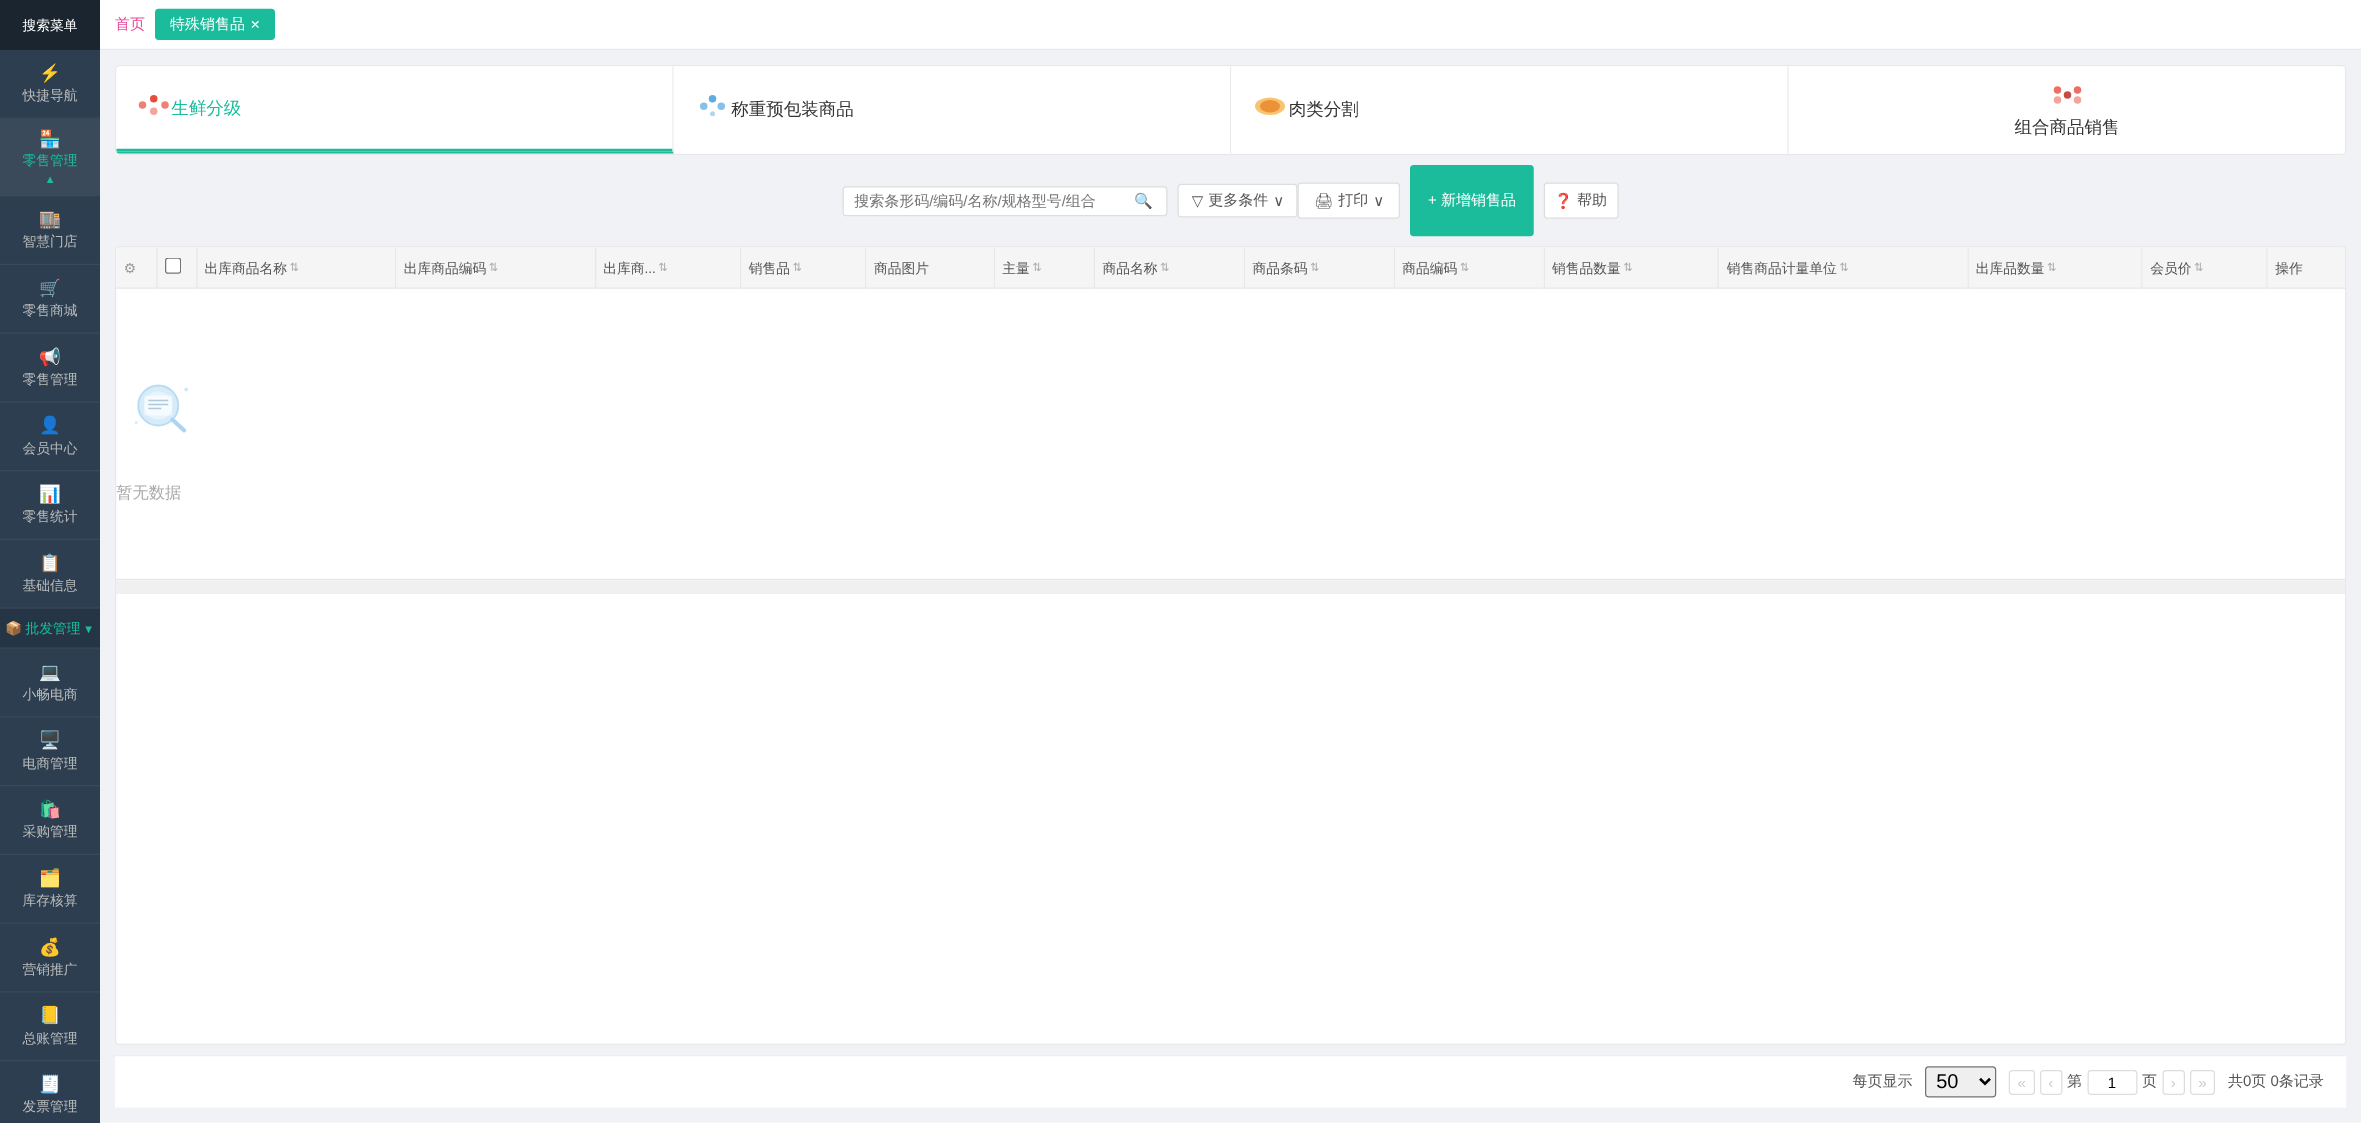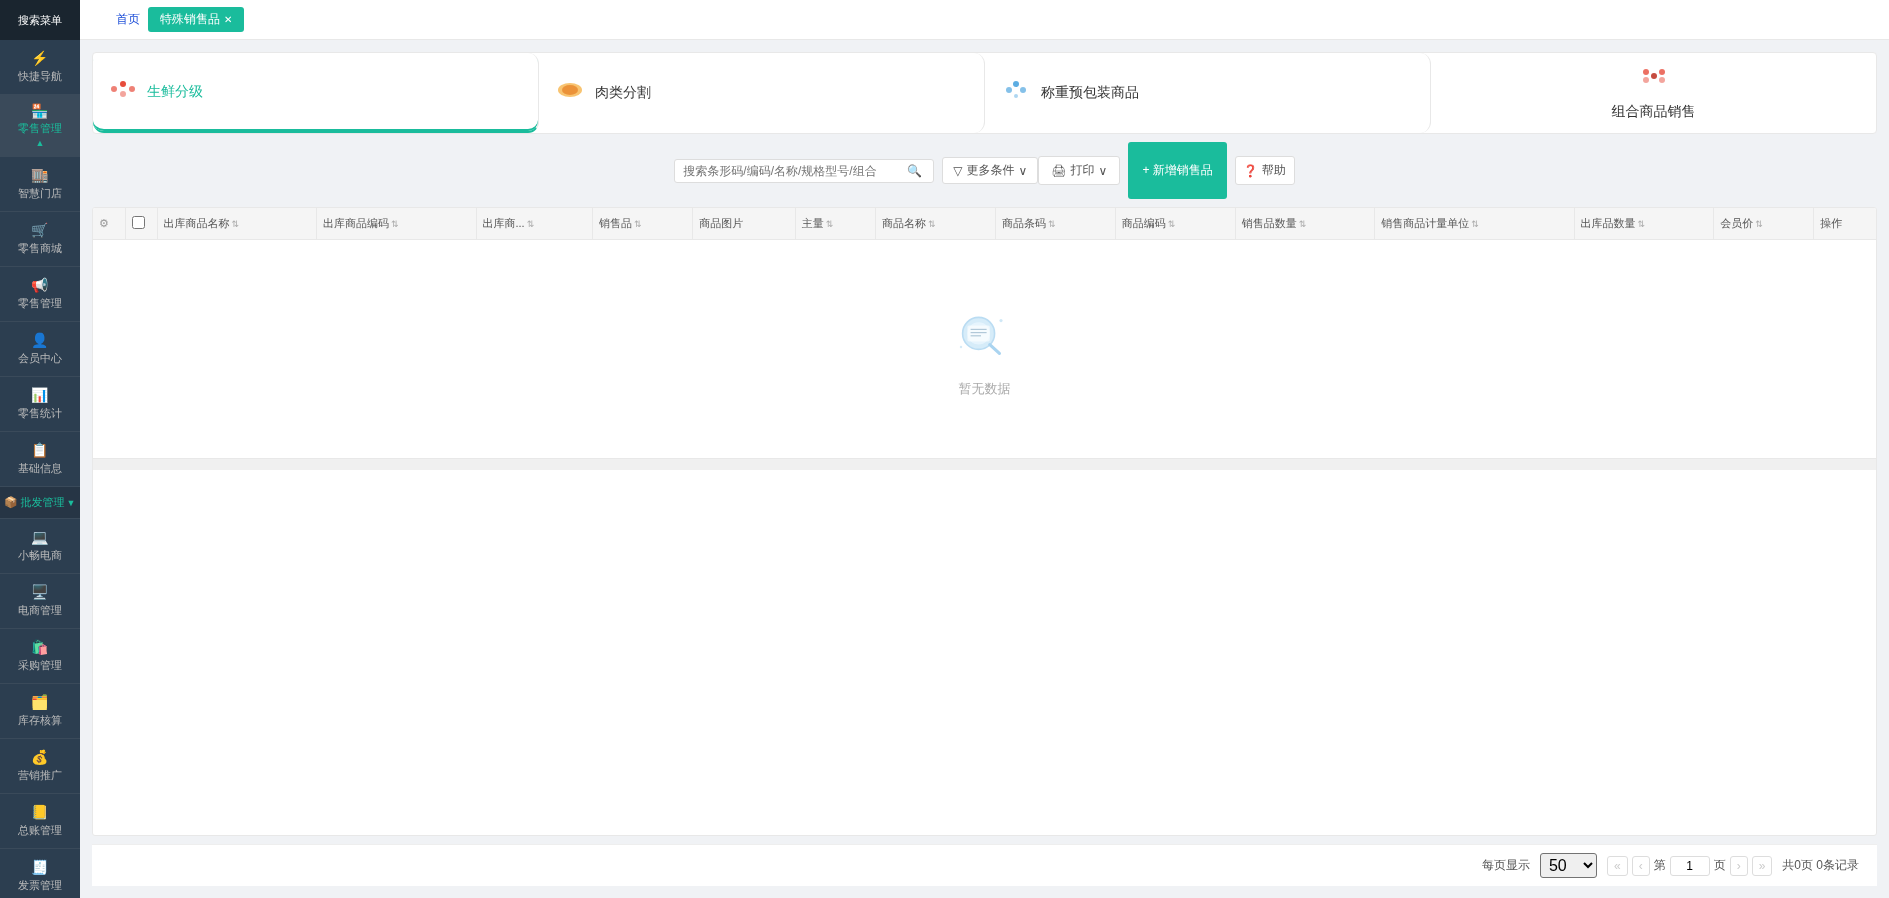--- a/index.html
+++ b/index.html
@@ -68,24 +68,23 @@
       background: #fff;
       border-bottom: 1px solid #e8e8e8;
       padding: 0 12px;
       height: 40px;
       display: flex;
       align-items: center;
       gap: 8px;
       flex-shrink: 0;
     }
     .top-bar .home-link {
-      color: #1d4ed8;
-      font-size: 12px;
-      cursor: pointer;
-      margin-left: 24px;
+      color: #ec4899;
+      font-size: 12px;
+      cursor: pointer;
     }
     .top-bar .tab-active {
       background: #1abc9c;
       color: #fff;
       padding: 4px 12px;
       border-radius: 3px;
       font-size: 12px;
       display: flex;
       align-items: center;
       gap: 4px;
@@ -114,25 +113,24 @@
       border: 1px solid #e8e8e8;
       border-radius: 4px;
       overflow: hidden;
       flex-shrink: 0;
     }
     .tab-card {
       flex: 1;
       padding: 12px 16px;
       display: flex;
       align-items: center;
-      gap: 10px;
+      gap: 0;
       cursor: pointer;
       border-right: 1px solid #e8e8e8;
       background: #fff;
-      border-radius: 11px;
     }
     .tab-card:last-child { border-right: none; flex-direction: column; }
     .tab-card.selected {
       background: #fff;
       border-bottom: 2px solid #1abc9c;
       box-shadow: inset 0 -2px 0 #1abc9c;
     }
     .tab-card.selected .card-title { color: #1abc9c; }
     .tab-card .card-icon { font-size: 22px; }
     .tab-card .card-title { font-size: 14px; color: #333; font-weight: 500; }
@@ -258,23 +256,22 @@
       cursor: pointer;
     }
     .th-sort-icon { color: #aaa; font-size: 9px; }
     .th-gear { color: #999; cursor: pointer; }
 
     
     .empty-state {
       flex: 1;
       display: flex;
       flex-direction: column;
-      align-items: center;
       justify-content: center;
-      gap: 10px;
+      gap: 24px;
       padding: 60px 0;
     }
     .empty-icon {
       width: 80px;
       height: 70px;
     }
     .empty-text {
       color: #aaa;
       font-size: 13px;
     }
@@ -442,37 +439,37 @@
             <circle cx="23" cy="11" r="3" fill="#e74c3c" opacity="0.7"></circle>
             <circle cx="14" cy="16" r="3" fill="#e74c3c" opacity="0.5"></circle>
           </svg>
         </span>
         <span class="card-title">生鲜分级</span>
       </div>
 
       <div class="tab-card">
         <span class="card-icon">
           <svg width="30" height="22" viewBox="0 0 30 22">
-            <ellipse cx="15" cy="11" rx="12" ry="7" fill="#f39c12" opacity="0.6"></ellipse>
-            <ellipse cx="15" cy="11" rx="8" ry="5" fill="#e67e22" opacity="0.7"></ellipse>
-          </svg>
-        </span>
-        <span class="card-title">肉类分割</span>
-      </div>
-
-      <div class="tab-card">
-        <span class="card-icon">
-          <svg width="30" height="22" viewBox="0 0 30 22">
             <circle cx="8" cy="11" r="3" fill="#3498db" opacity="0.6"></circle>
             <circle cx="15" cy="5" r="3" fill="#3498db" opacity="0.8"></circle>
             <circle cx="22" cy="11" r="3" fill="#3498db" opacity="0.6"></circle>
             <circle cx="15" cy="17" r="2" fill="#3498db" opacity="0.4"></circle>
           </svg>
         </span>
         <span class="card-title">称重预包装商品</span>
+      </div>
+
+      <div class="tab-card">
+        <span class="card-icon">
+          <svg width="30" height="22" viewBox="0 0 30 22">
+            <ellipse cx="15" cy="11" rx="12" ry="7" fill="#f39c12" opacity="0.6"></ellipse>
+            <ellipse cx="15" cy="11" rx="8" ry="5" fill="#e67e22" opacity="0.7"></ellipse>
+          </svg>
+        </span>
+        <span class="card-title">肉类分割</span>
       </div>
 
       <div class="tab-card">
         <span class="card-icon">
           <svg width="30" height="22" viewBox="0 0 30 22">
             <circle cx="7" cy="7" r="3" fill="#e74c3c" opacity="0.8"></circle>
             <circle cx="23" cy="7" r="3" fill="#e74c3c" opacity="0.8"></circle>
             <circle cx="7" cy="15" r="3" fill="#e74c3c" opacity="0.5"></circle>
             <circle cx="23" cy="15" r="3" fill="#e74c3c" opacity="0.5"></circle>
             <circle cx="15" cy="11" r="3" fill="#c0392b" opacity="0.9"></circle>

